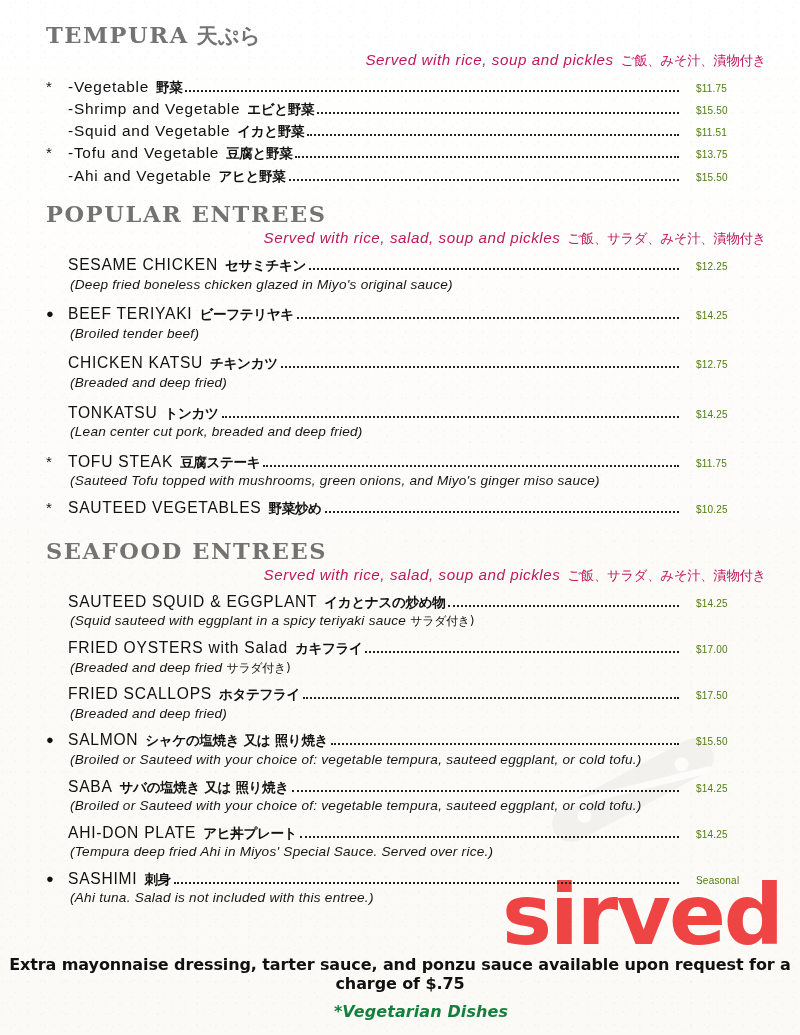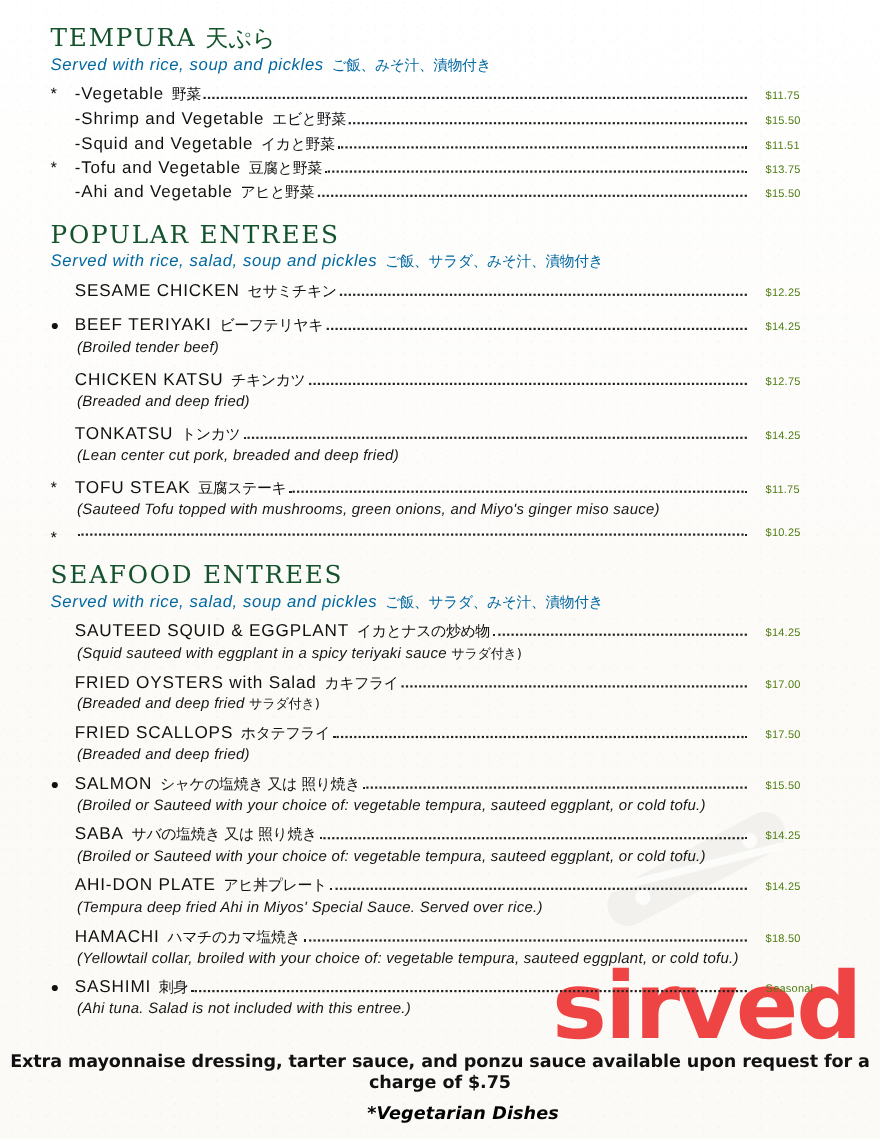--- a/index.html
+++ b/index.html
@@ -68,40 +68,41 @@
     box-sizing: border-box;
     height: 100%;
   }
 
   
   .section {
     margin-bottom: 2px;
   }
   .section-title {
     font-family: "DejaVu Serif", serif;
-    font-weight: 400;
+    font-weight: 700;
     font-size: 22.5px;
     letter-spacing: 1.6px;
-    color: #14532d;
+    color: #737373;
     margin: 0 0 1px 0;
     line-height: 1.18;
   }
   .section-title .jp {
     font-family: "DejaVu Sans", sans-serif;
     font-size: 21px;
     letter-spacing: 0;
     margin-left: 8px;
   }
   .section-sub {
     font-style: italic;
     font-size: 15.2px;
     letter-spacing: 0.55px;
-    color: #0369a1;
+    color: #be185d;
     margin: 0 0 6px 0;
     line-height: 1.25;
+    text-align: right;
   }
   .section-sub .jp {
     font-family: "DejaVu Sans", sans-serif;
     font-style: normal;
     font-size: 13.4px;
     letter-spacing: -0.3px;
     margin-left: 7px;
   }
 
   
@@ -137,20 +138,21 @@
     letter-spacing: 0.75px;
     color: #111;
     white-space: nowrap;
     line-height: 1.38;
   }
   .name .jp {
     font-family: "DejaVu Sans", sans-serif;
     font-size: 13.6px;
     letter-spacing: -0.4px;
     margin-left: 7px;
+    font-weight: bold;
   }
   .leader {
     flex: 1 1 auto;
     border-bottom: 2.1px dotted #222;
     margin: 0 5px 4px 3px;
     min-width: 12px;
     height: 1px;
   }
   .price {
     font-size: 10px;
@@ -207,21 +209,21 @@
     font-weight: 600;
     letter-spacing: -0.1px;
     color: #111;
     margin: 0 0 9px 0;
   }
   .footer-veg {
     font-style: italic;
     font-weight: 700;
     font-size: 16px;
     letter-spacing: 0.1px;
-    color: #000000;
+    color: #15803d;
     margin: 0;
     font-family: "DejaVu Sans", sans-serif;
     padding-left: 42px;
   }
 </style>
 </head>
 <body>
 
 <div class="paper"></div>
 
@@ -300,20 +302,21 @@
     </p>
 
     <ul class="items">
       <li class="item entree">
         <span class="marker"></span>
         <div class="row">
           <span class="name"><span>SESAME CHICKEN</span><span class="jp">セサミチキン</span></span>
           <span class="leader"></span>
           <span class="price">$12.25</span>
         </div>
+        <p class="desc">(Deep fried boneless chicken glazed in Miyo's original sauce)</p>
       </li>
 
       <li class="item entree">
         <span class="marker bullet">●</span>
         <div class="row">
           <span class="name"><span>BEEF TERIYAKI</span><span class="jp">ビーフテリヤキ</span></span>
           <span class="leader"></span>
           <span class="price">$14.25</span>
         </div>
         <p class="desc">(Broiled tender beef)</p>
@@ -345,20 +348,21 @@
           <span class="name"><span>TOFU STEAK</span><span class="jp">豆腐ステーキ</span></span>
           <span class="leader"></span>
           <span class="price">$11.75</span>
         </div>
         <p class="desc">(Sauteed Tofu topped with mushrooms, green onions, and Miyo's ginger miso sauce)</p>
       </li>
 
       <li class="item entree nodesc">
         <span class="marker">*</span>
         <div class="row">
+          <span class="name"><span>SAUTEED VEGETABLES</span><span class="jp">野菜炒め</span></span>
           <span class="leader"></span>
           <span class="price">$10.25</span>
         </div>
       </li>
     </ul>
   </div>
 
   <div class="block-gap-sm"></div>
 
   <div class="section">
@@ -421,29 +425,20 @@
       <li class="item entree tight">
         <span class="marker"></span>
         <div class="row">
           <span class="name"><span>AHI-DON PLATE</span><span class="jp">アヒ丼プレート</span></span>
           <span class="leader"></span>
           <span class="price">$14.25</span>
         </div>
         <p class="desc">(Tempura deep fried Ahi in Miyos' Special Sauce. Served over rice.)</p>
       </li>
 
-      <li class="item entree tight">
-        <span class="marker"></span>
-        <div class="row">
-          <span class="name"><span>HAMACHI</span><span class="jp">ハマチのカマ塩焼き</span></span>
-          <span class="leader"></span>
-          <span class="price">$18.50</span>
-        </div>
-        <p class="desc">(Yellowtail collar, broiled with your choice of: vegetable tempura, sauteed eggplant, or cold tofu.)</p>
-      </li>
 
       <li class="item entree tight">
         <span class="marker bullet">●</span>
         <div class="row">
           <span class="name"><span>SASHIMI</span><span class="jp">刺身</span></span>
           <span class="leader"></span>
           <span class="price">Seasonal</span>
         </div>
         <p class="desc">(Ahi tuna. Salad is not included with this entree.)</p>
       </li>

